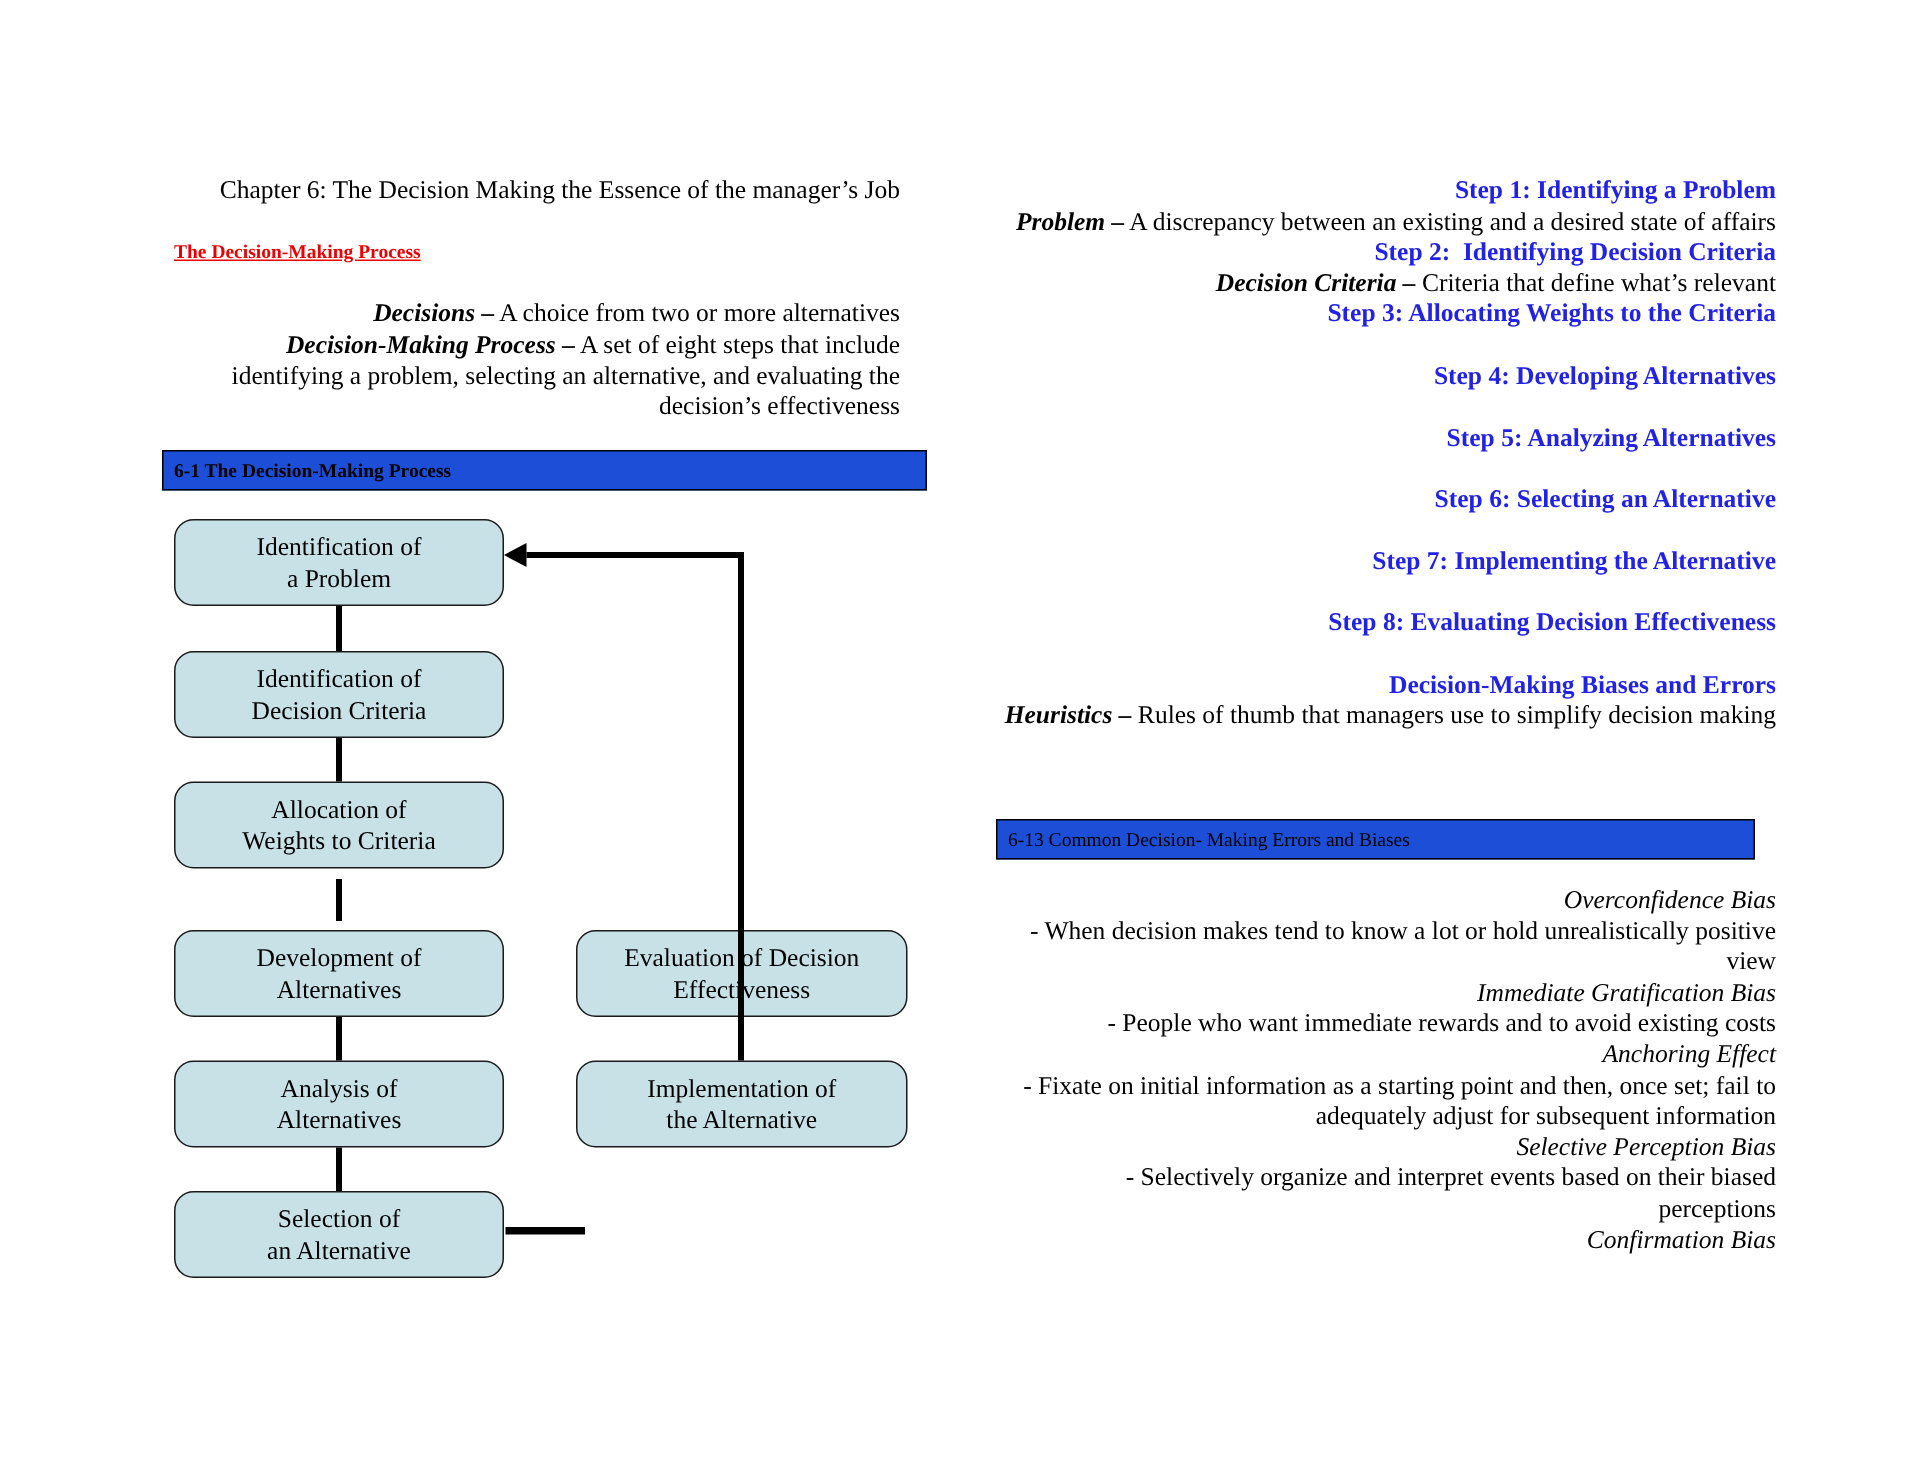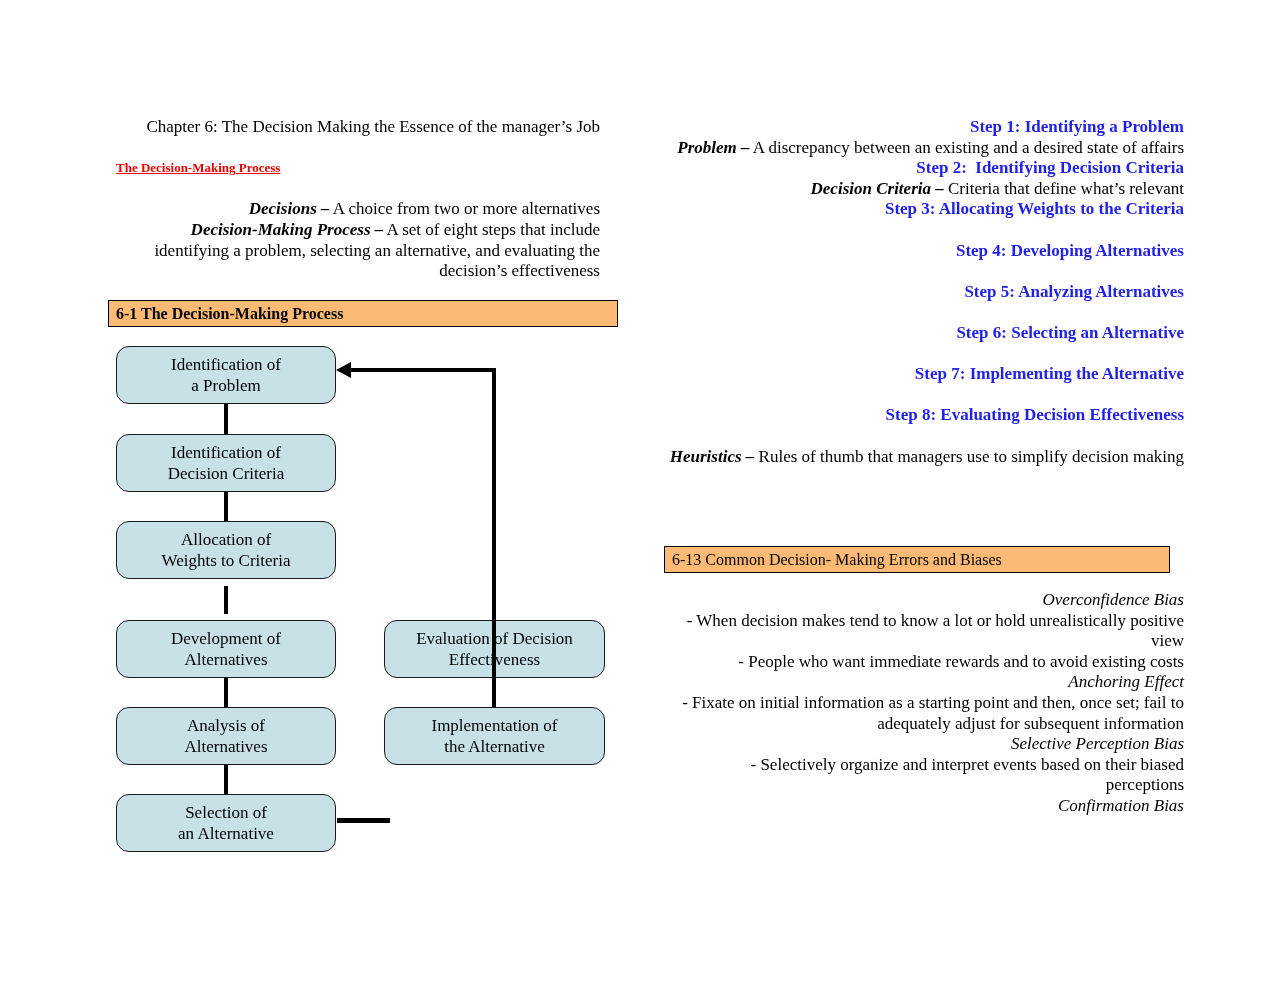--- a/index.html
+++ b/index.html
@@ -13,21 +13,21 @@
   .gap-after{margin-bottom:20.6px;}
   .bi{font-weight:bold;font-style:italic;}
   .it{font-style:italic;}
   .step{color:var(--step_blue);font-weight:bold;white-space:pre-wrap;}
   .section-heading{
     color:var(--heading_red);font-weight:bold;text-decoration:underline;
     font-size:13px;line-height:20.6px;
   }
   .caption-box{
     position:absolute;height:27px;border:1.5px solid #000;box-sizing:border-box;
-    display:flex;align-items:center;padding-left:7px;font-size:16px;background:#fdba74;
+    display:flex;align-items:center;padding-left:7px;font-size:13px;background:#1d4ed8;
   }
   .fbox{
     position:absolute;width:220px;height:58px;box-sizing:border-box;
     background:var(--flow_box_fill);border:1.5px solid #1a1a1a;border-radius:13px;
     display:flex;flex-direction:column;align-items:center;justify-content:center;
     font-size:17px;line-height:21.5px;text-align:center;z-index:2;
   }
   .connector{position:absolute;background:#000;z-index:4;}
   .arrow-left{
     position:absolute;width:0;height:0;z-index:4;
@@ -104,29 +104,31 @@
   <p class="line step">Step 1: Identifying a Problem</p>
   <p class="line"><span class="bi">Problem –</span> <span>A discrepancy between an existing and a desired state of affairs</span></p>
   <p class="line step">Step 2:  Identifying Decision Criteria</p>
   <p class="line"><span class="bi">Decision Criteria –</span> <span>Criteria that define what’s relevant</span></p>
   <p class="line step gap-after">Step 3: Allocating Weights to the Criteria</p>
   <p class="line step gap-after">Step 4: Developing Alternatives</p>
   <p class="line step gap-after">Step 5: Analyzing Alternatives</p>
   <p class="line step gap-after">Step 6: Selecting an Alternative</p>
   <p class="line step gap-after">Step 7: Implementing the Alternative</p>
   <p class="line step gap-after">Step 8: Evaluating Decision Effectiveness</p>
+  <p class="line step">Decision-Making Biases and Errors</p>
   <p class="line"><span class="bi">Heuristics –</span> <span>Rules of thumb that managers use to simplify decision making</span></p>
 </div>
 
 <div class="caption-box" style="left:664px;top:546px;width:506px;">
   <span>6-13 Common Decision- Making Errors and Biases</span>
 </div>
 
 <div class="abs" style="left:668px;top:590px;width:516px;">
   <p class="line it">Overconfidence Bias</p>
   <p class="line">- When decision makes tend to know a lot or hold unrealistically positive view</p>
+  <p class="line it">Immediate Gratification Bias</p>
   <p class="line">- People who want immediate rewards and to avoid existing costs</p>
   <p class="line it">Anchoring Effect</p>
   <p class="line">- Fixate on initial information as a starting point and then, once set; fail to adequately adjust for subsequent information</p>
   <p class="line it">Selective Perception Bias</p>
   <p class="line">- Selectively organize and interpret events based on their biased perceptions</p>
   <p class="line it">Confirmation Bias</p>
 </div>
 
 </body></html>

